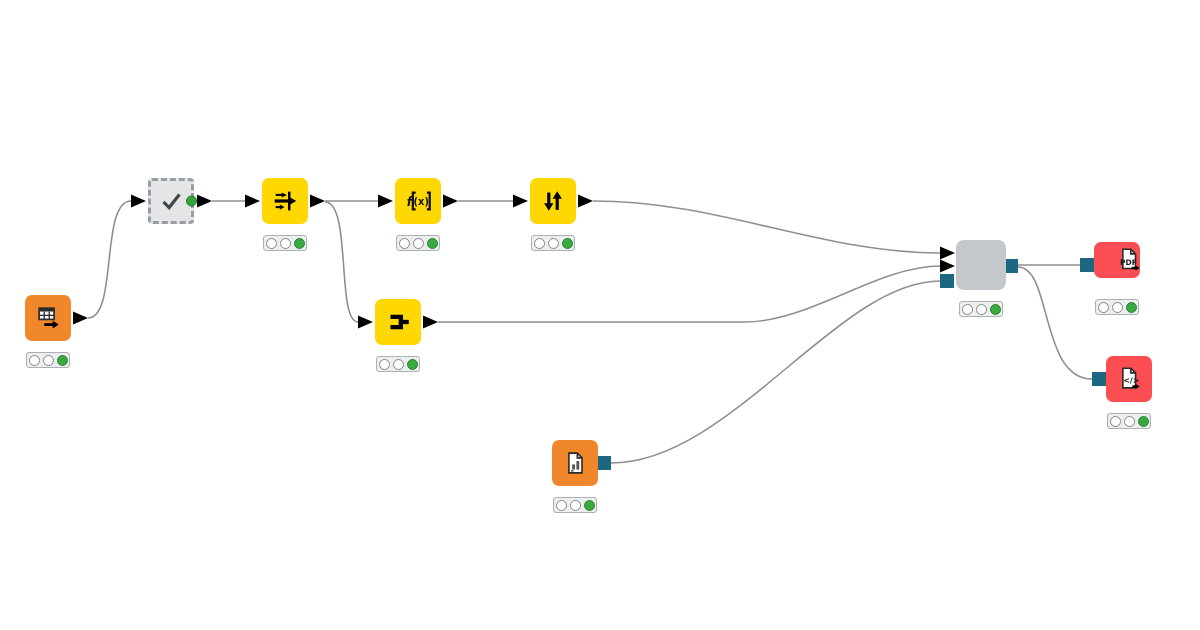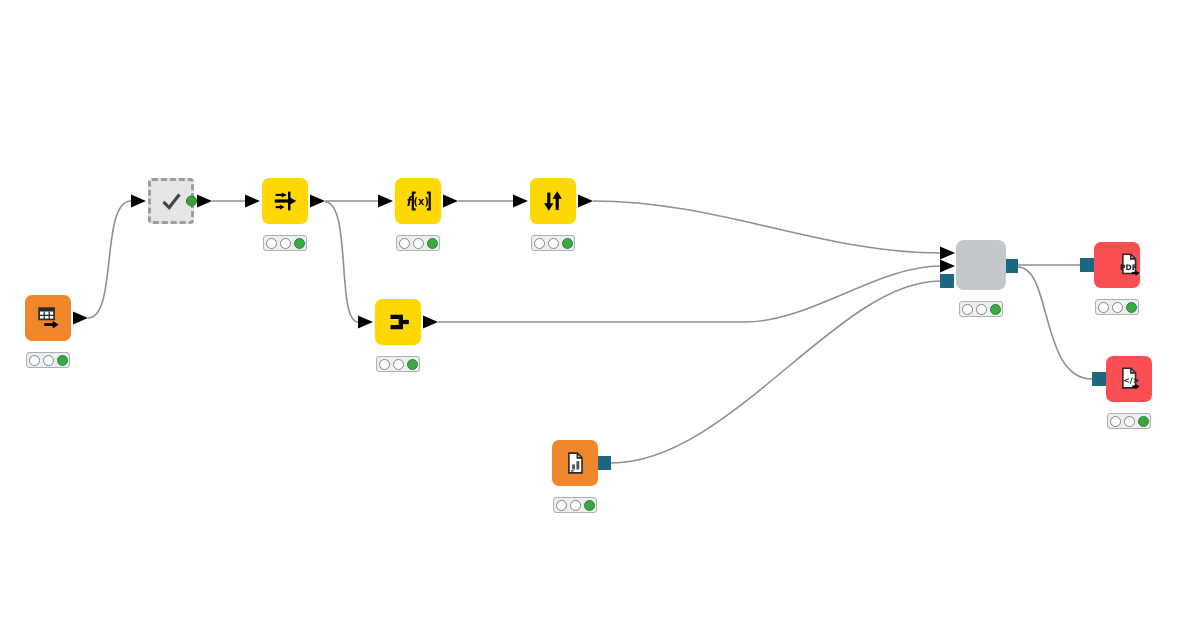--- a/index.html
+++ b/index.html
@@ -174,21 +174,21 @@
         <span class="light"></span>
         <span class="light"></span>
         <span class="light on"></span>
       </div>
       <div class="node gray" style="left: 956px; top: 240px; width: 50px; height: 50px; background: rgb(195, 200, 204);"></div>
       <div class="traffic" style="left: 959px; top: 301px;">
         <span class="light"></span>
         <span class="light"></span>
         <span class="light on"></span>
       </div>
-      <div class="node red" style="left: 1094px; top: 242px; width: 46px; height: 46px; background: rgb(251, 78, 82); padding-left: 21px;">
+      <div class="node red" style="left: 1094px; top: 242px; width: 46px; height: 36px; background: rgb(251, 78, 82); padding-left: 21px;">
         <span class="icon">
           <svg viewBox="0 0 32 32">
             <path d="M10.5 4.5 H19 L24 9.5 V25 H10.5 Z" fill="#fff" stroke="#2b2b2b" stroke-width="1.7"></path>
             <path d="M19 4.5 V9.5 H24" fill="none" stroke="#2b2b2b" stroke-width="1.7"></path>
             <text x="7.5" y="21.5" font-family="DejaVu Sans, sans-serif" font-size="8" font-weight="bold" fill="#1a1a1a">PDF</text>
             <line x1="20" y1="24.5" x2="24.5" y2="24.5" stroke="#000" stroke-width="2.4"></line>
             <polygon points="24,21.8 24,27.2 28.5,24.5" fill="#000"></polygon>
           </svg>
         </span>
       </div>

